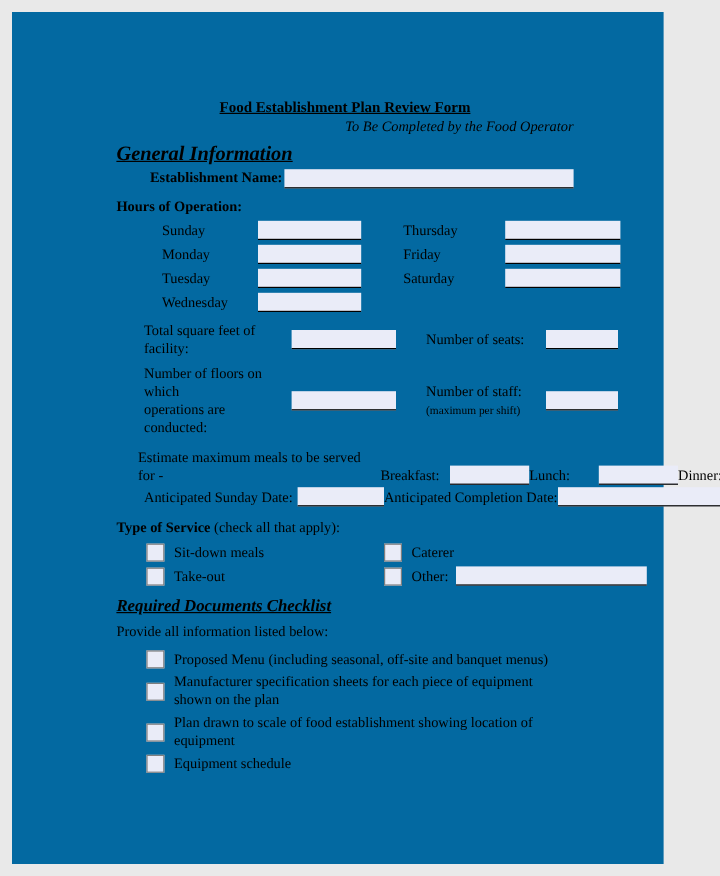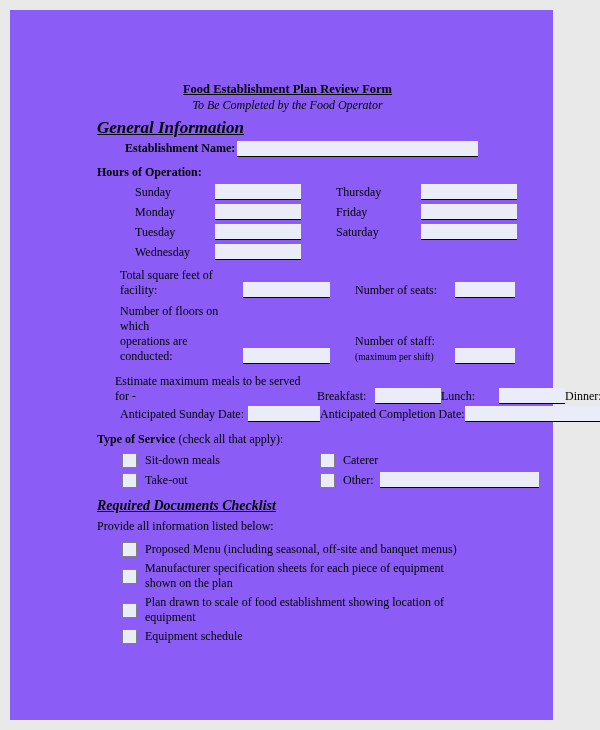--- a/index.html
+++ b/index.html
@@ -7,34 +7,34 @@
   body {
     background: #e9e9e9;
     font-family: "Liberation Serif", serif;
     color: #000;
     position: relative;
   }
   .sheet {
     position: absolute;
     left: 10px; top: 10px;
     width: 543px; height: 710px;
-    background: #8b5cf6;
+    background: #0369a1;
   }
   .content {
     padding: 72px 75px 0 87px;
     font-size: 12px;
     line-height: 15px;
   }
   .title {
     text-align: center;
     font-weight: bold;
     text-decoration: underline;
     font-size: 12.5px;
   }
-  .subtitle { text-align: center; font-style: italic; margin-top: 1px; }
+  .subtitle { text-align: right; font-style: italic; margin-top: 1px; }
 
   .section-heading {
     font-weight: bold; font-style: italic; text-decoration: underline;
     font-size: 17px; line-height: 18px;
   }
   .gi-heading { margin-top: 6px; }
 
   .field {
     background: #eaecf8;
     border: none;
@@ -58,21 +58,21 @@
     grid-template-columns: 80px 86px 120px 96px;
     padding-left: 38px;
     margin-top: 4px;
     row-gap: 4px;
     align-items: center;
   }
   .hours-grid input { width: 100%; }
   .right-label { padding-left: 35px; }
 
   .od-heading { margin-top: 6px; }
-  .od-row { display: flex; align-items: flex-end; padding-left: 23px; margin-top: 8px; }
+  .od-row { display: flex; align-items: center; padding-left: 23px; margin-top: 8px; }
   .od-row2 { margin-top: 6px; }
   .od-label1 { width: 123px; flex: 0 0 auto; white-space: pre-line; }
   .od-field1 { width: 87px; }
   .od-label2 { width: 100px; margin-left: 25px; flex: 0 0 auto; }
   .od-note { font-size: 9.5px; line-height: 11px; }
   .od-field2 { width: 60px; }
 
   .meals-row { display: flex; padding-left: 18px; margin-top: 8px; }
   .meals-intro { width: 202px; flex: 0 0 auto; padding-top: 2px; }
   .meals-stack { display: flex; flex-direction: row; row-gap: 6px; }

